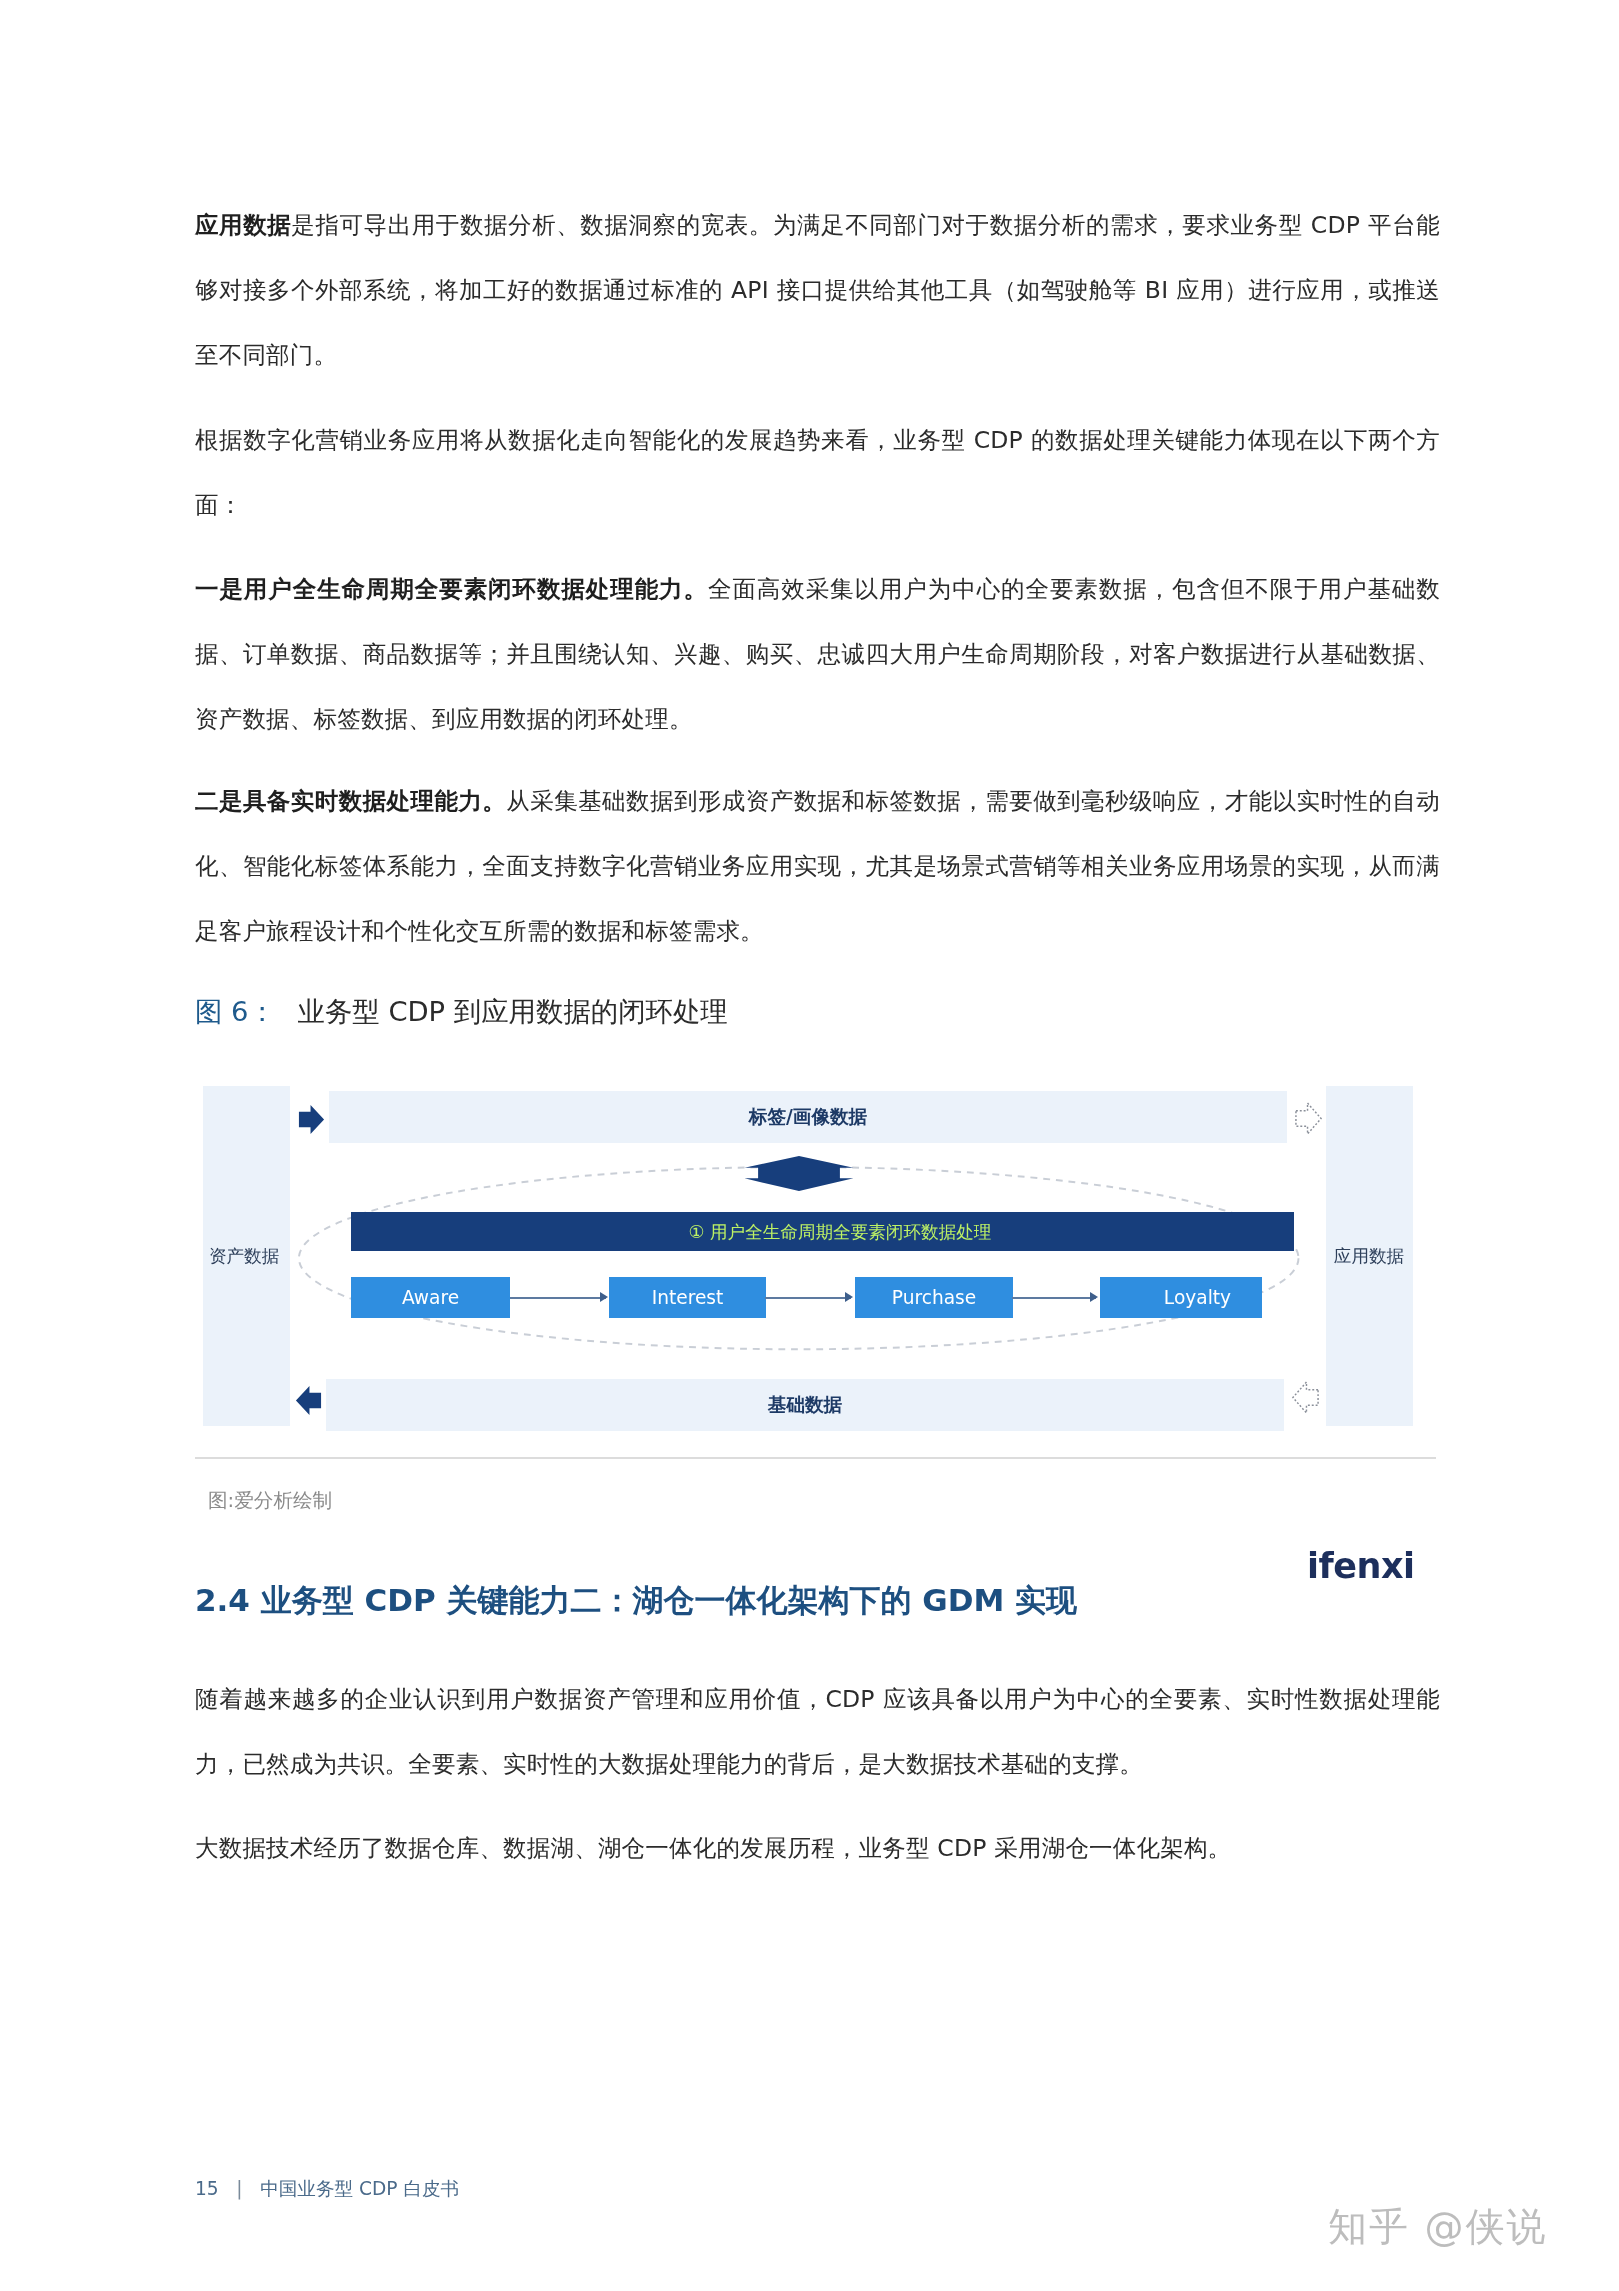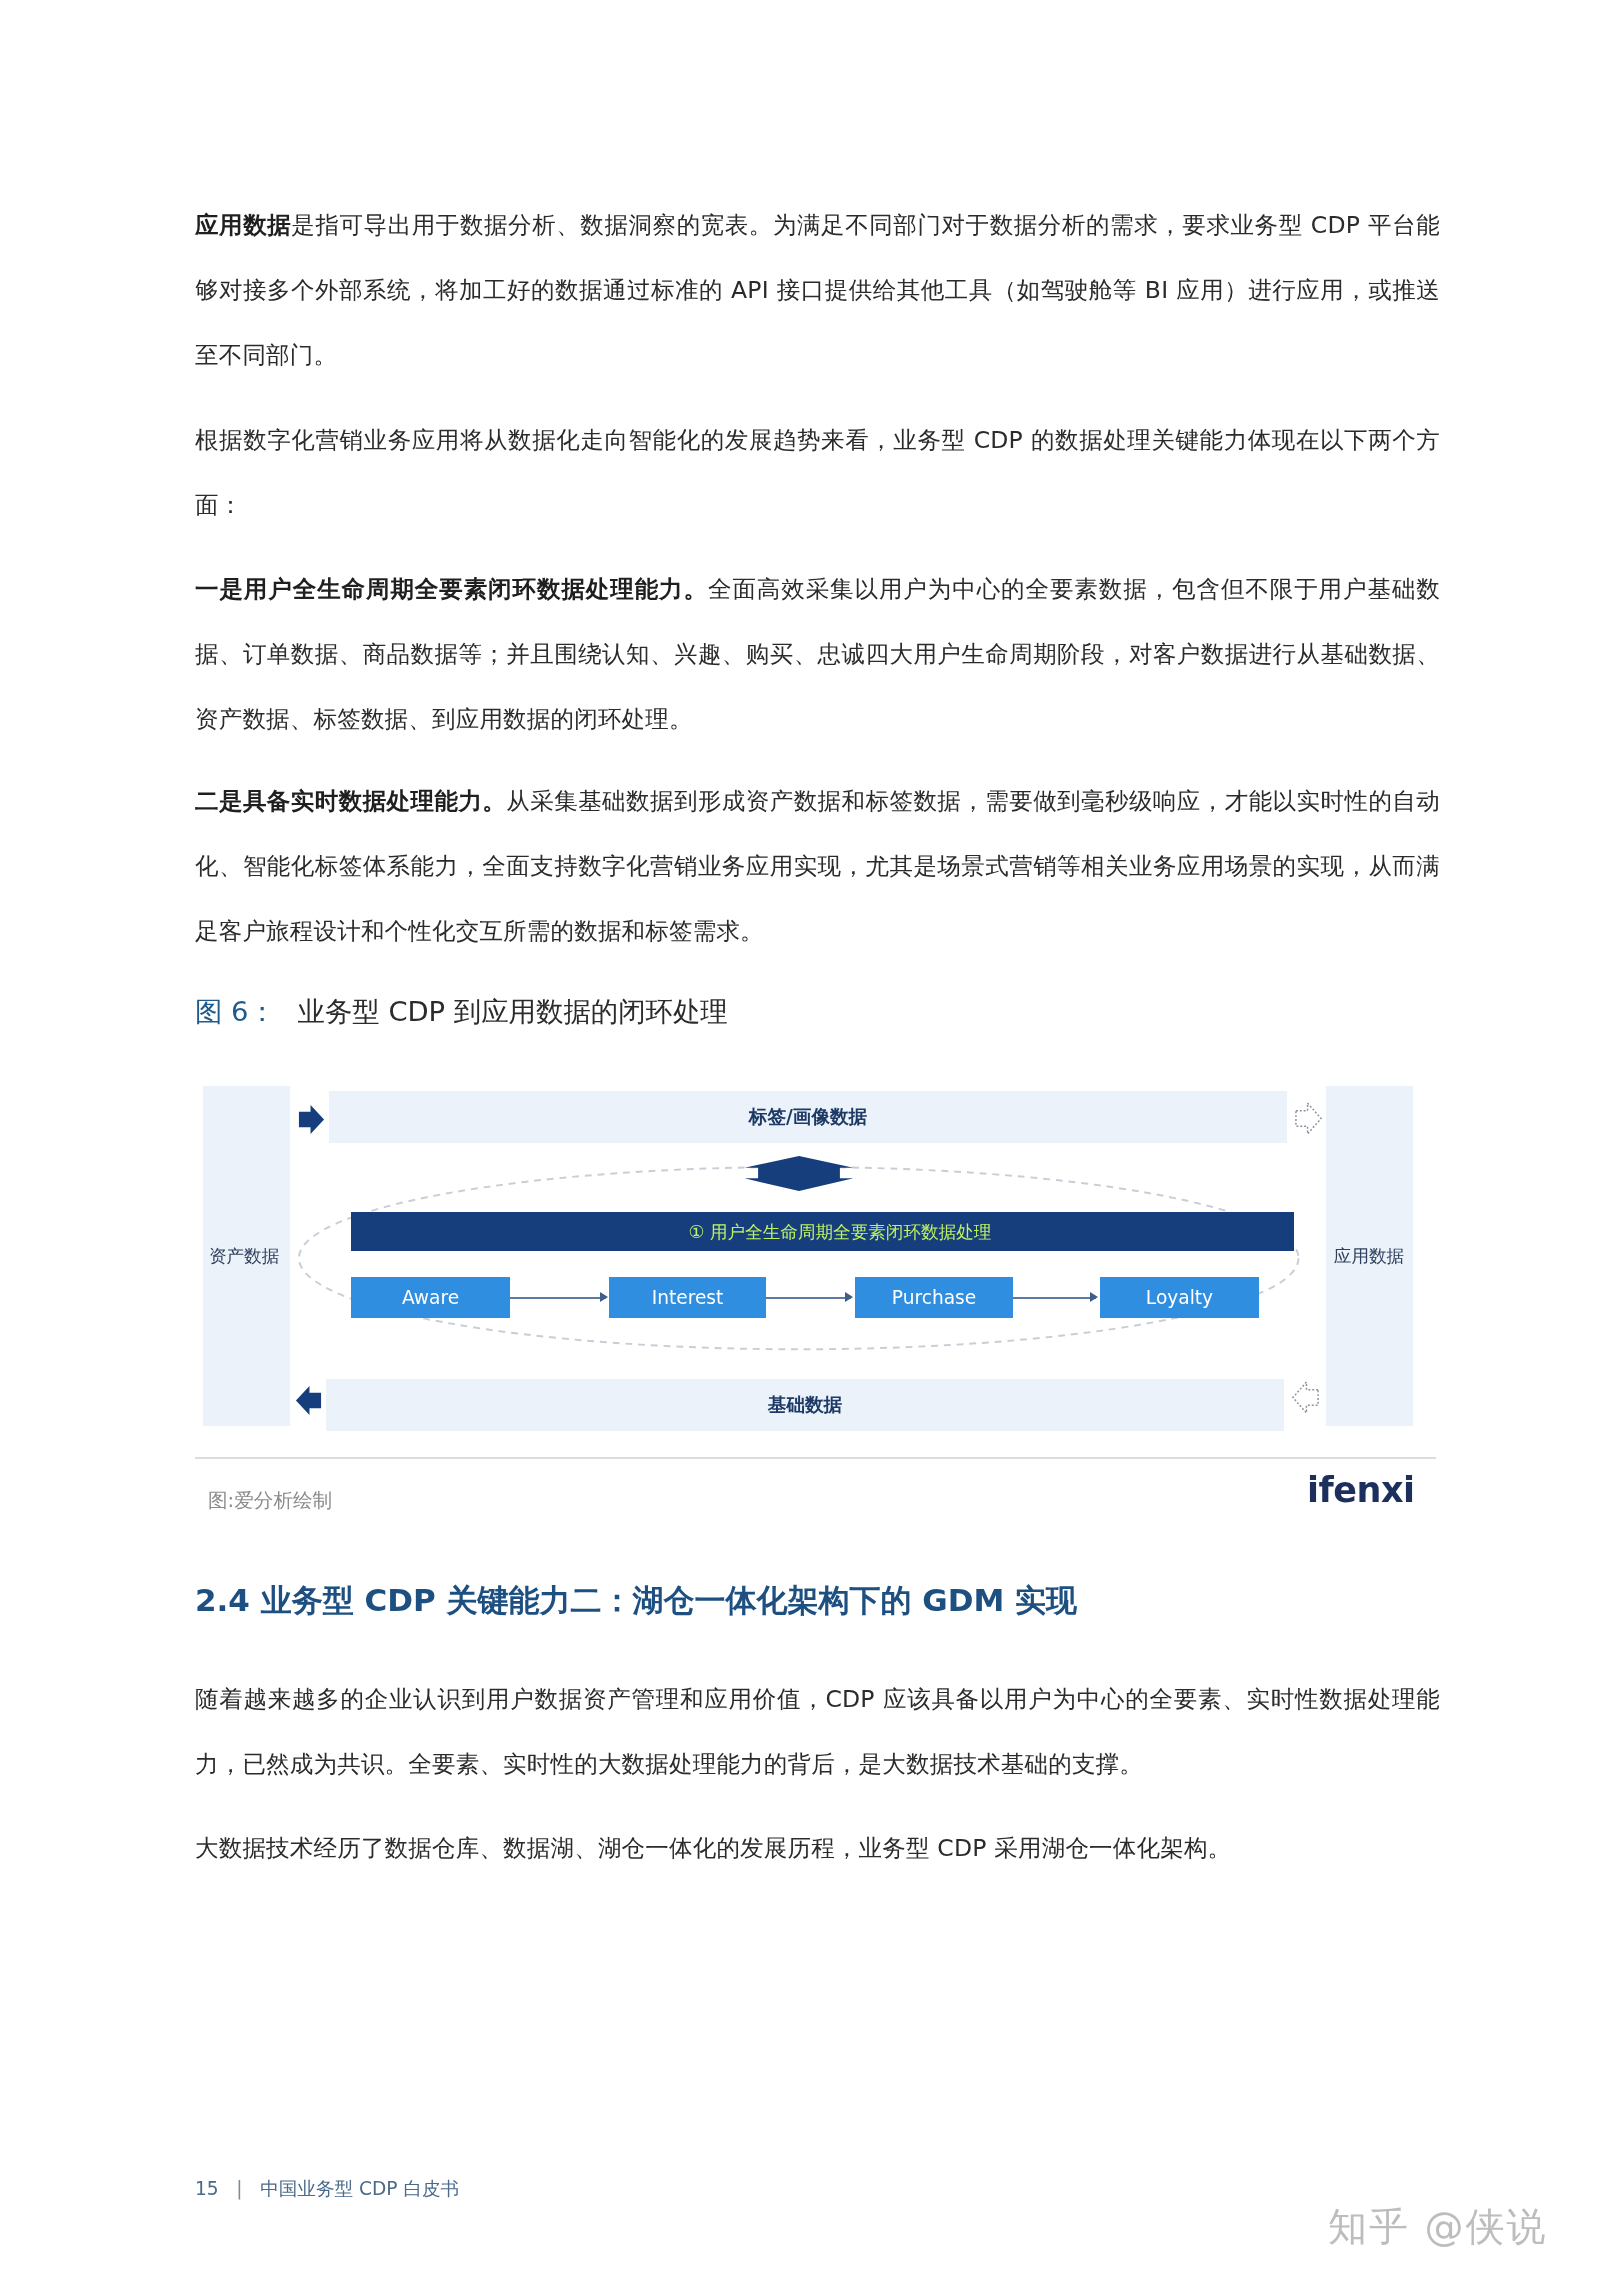--- a/index.html
+++ b/index.html
@@ -18,21 +18,21 @@
          font-size: 18.6px; font-weight: bold; color: #1d3a66; }
   .band { position: absolute; background: #173e7c; color: #bef264; display: flex; align-items: center; justify-content: center;
           font-size: 17.6px; padding-left: 35px; }
   .stage { position: absolute; background: #2f8ee0; color: #ffffff; display: flex; align-items: center; justify-content: center;
            font-size: 18.6px; top: 1277px; height: 41px; }
   .connector { position: absolute; top: 1297px; height: 2px; background: #5d7aa0; }
   .connector::after { content: ""; position: absolute; right: -2px; top: -4.9px; border-left: 8.8px solid #3e5f8c;
                       border-top: 5.9px solid transparent; border-bottom: 5.9px solid transparent; }
   .divider { position: absolute; left: 195px; top: 1457px; width: 1241px; height: 2px; background: #dcdcdc; }
   .source { position: absolute; left: 208px; top: 1487px; font-size: 19.6px; color: #8a8a8a; }
-  .logo { position: absolute; left: 1307px; top: 1470px; font-size: 35px; font-weight: bold; color: #1d2f5c; letter-spacing: -0.5px; }
+  .logo { position: absolute; left: 1307px; top: 1546px; font-size: 35px; font-weight: bold; color: #1d2f5c; letter-spacing: -0.5px; }
   .h2 { position: absolute; left: 195px; top: 1580px; font-size: 31px; color: #1d4f80; font-weight: bold; white-space: nowrap; }
   .footer { position: absolute; left: 195px; top: 2130px; font-size: 18.6px; color: #4a6a8a; white-space: nowrap; margin-top: 46px; }
   .footer .sep { margin: 0 17.6px; color: #7a8a9a; }
   .watermark { position: absolute; left: 1328px; top: 2200px; font-size: 39px; color: #bdbdbd; white-space: nowrap; letter-spacing: 2px; }
 </style>
 </head>
 <body>
 
 <p class="para" style="top:193px;"><b>应用数据</b><span>是指可导出用于数据分析、数据洞察的宽表。为满足不同部门对于数据分析的需求，要求业务型 CDP 平台能够对接多个外部系统，将加工好的数据通过标准的 API 接口提供给其他工具（如驾驶舱等 BI 应用）进行应用，或推送至不同部门。</span></p>
 
@@ -81,21 +81,21 @@
   </svg>
 
   <div class="band" style="left:351px;top:1212px;width:908px;height:39px;">① 用户全生命周期全要素闭环数据处理</div>
 
   <div class="stage" style="left:351px;width:159px;">Aware</div>
   <div class="connector" style="left:510px;width:96px;"></div>
   <div class="stage" style="left:609px;width:157px;">Interest</div>
   <div class="connector" style="left:765px;width:86px;"></div>
   <div class="stage" style="left:855px;width:158px;">Purchase</div>
   <div class="connector" style="left:1012px;width:84px;"></div>
-  <div class="stage" style="left:1100px;width:159px;">Loyalty</div>
+  <div class="stage" style="left:1100px;width:129px;padding-left:33px;">Loyalty</div>
 </div>
 
 <div class="divider"></div>
 <div class="source">图:爱分析绘制</div>
 <div class="logo">
   <span>ifenxi</span>
 </div>
 
 <div class="h2">2.4 业务型 CDP 关键能力二：湖仓一体化架构下的 GDM 实现</div>
 

